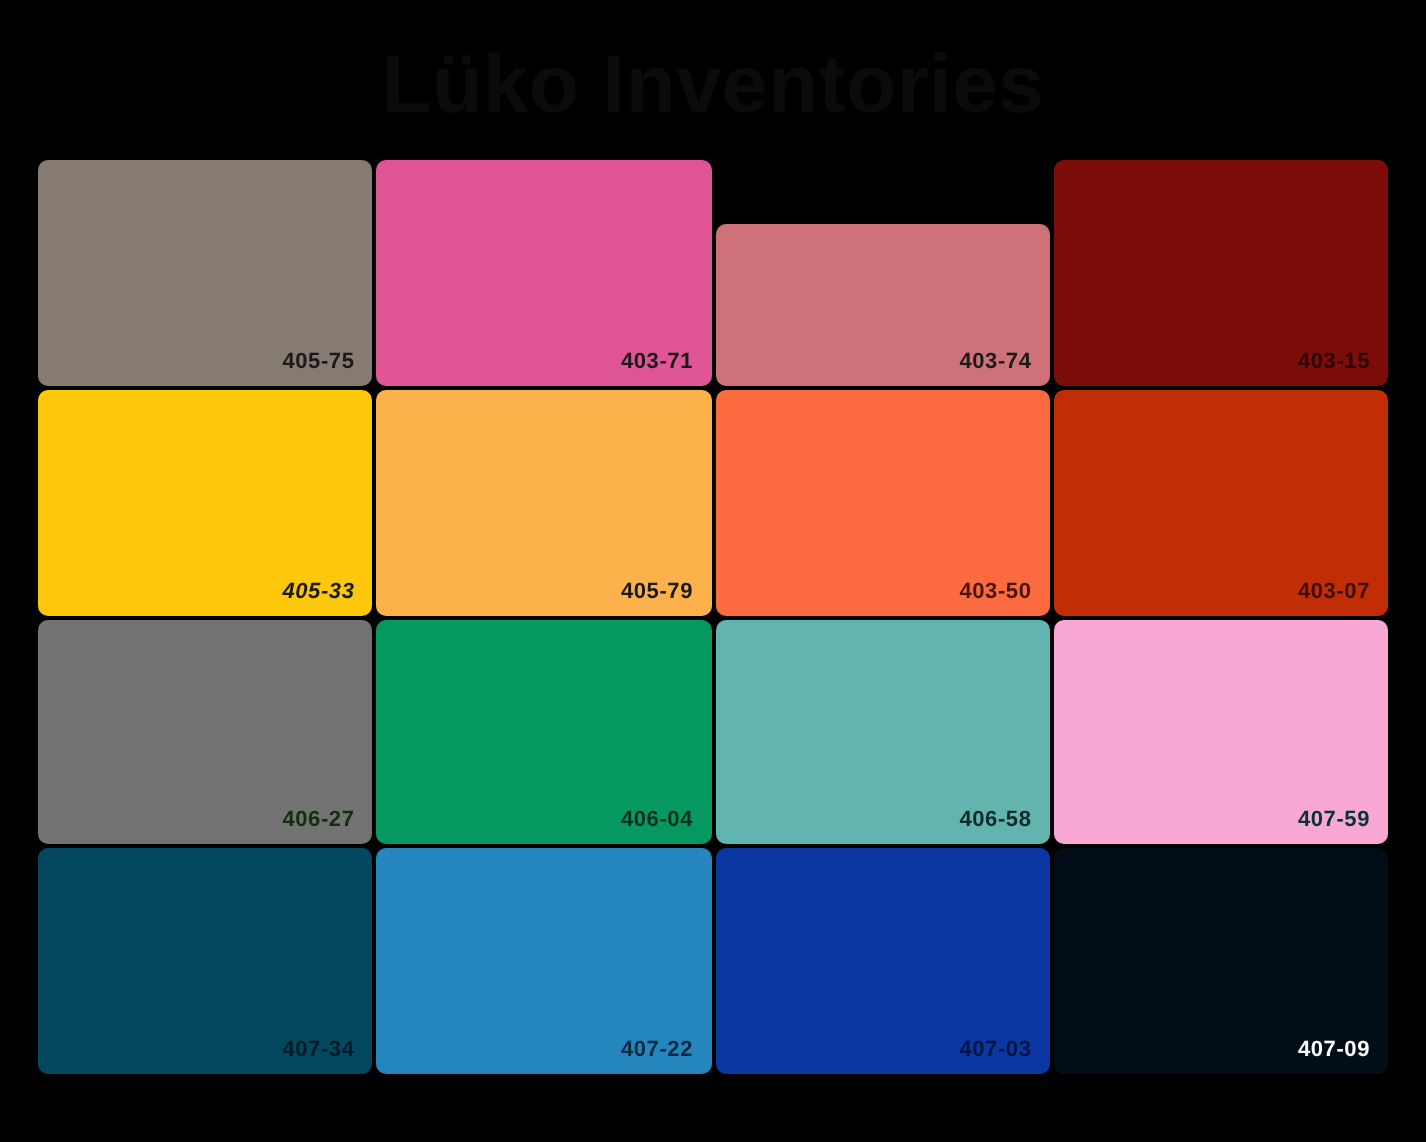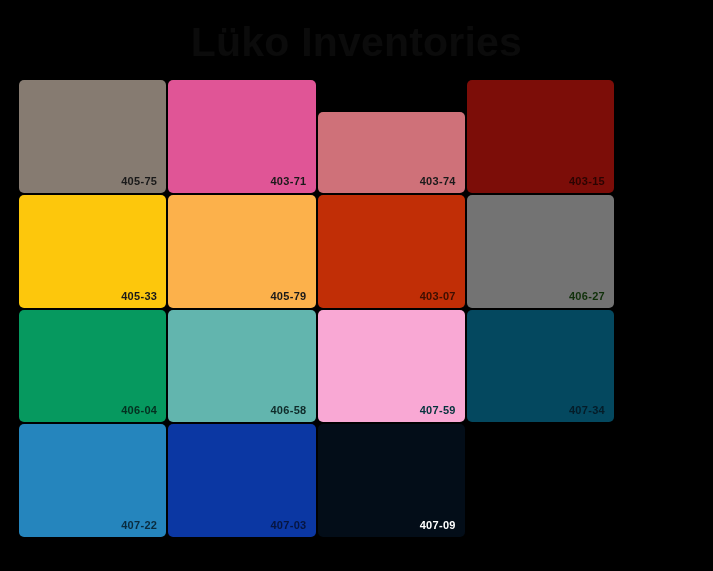--- a/index.html
+++ b/index.html
@@ -44,21 +44,21 @@
     color: #0b0b0b;
     white-space: nowrap;
     text-align: center;
   }
 
   
   #swatch-grid {
     position: absolute;
     left: 19px;
     top: 80px;
-    width: 595px;
+    width: 675px;
     height: 457px;
     display: grid;
     grid-template-columns: repeat(4, 1fr);
     grid-template-rows: repeat(4, 1fr);
     gap: 2px;
     background: #000000;
   }
 
   .swatch {
     position: relative;
@@ -93,25 +93,28 @@
       </div>
       <div class="swatch" style="background: rgb(224, 85, 150);">
         <span class="swatch-label" style="color: rgb(26, 26, 26);">403-71</span>
       </div>
       <div class="swatch" style="background: rgb(207, 113, 121); margin-top: 32px;">
         <span class="swatch-label" style="color: rgb(26, 26, 26);">403-74</span>
       </div>
       <div class="swatch" style="background: rgb(124, 13, 8); text-align: right;">
         <span class="swatch-label" style="color: rgb(43, 4, 2);">403-15</span>
       </div>
-      <div class="swatch" style="background: rgb(253, 199, 12);">
+      <div class="swatch" style="background: rgb(253, 199, 12); font-style: italic;">
         <span class="swatch-label" style="color: rgb(26, 26, 26);">405-33</span>
       </div>
       <div class="swatch" style="background: rgb(252, 177, 75);">
         <span class="swatch-label" style="color: rgb(26, 26, 26); margin-top: 21px;">405-79</span>
+      </div>
+      <div class="swatch" style="background: rgb(252, 107, 63);">
+        <span class="swatch-label" style="color: rgb(74, 21, 5);">403-50</span>
       </div>
       <div class="swatch" style="background: rgb(193, 46, 6);">
         <span class="swatch-label" style="color: rgb(61, 15, 2);">403-07</span>
       </div>
       <div class="swatch" style="background: #737373;">
         <span class="swatch-label" style="color: rgb(16, 48, 10);">406-27</span>
       </div>
       <div class="swatch" style="background: rgb(6, 153, 95);">
         <span class="swatch-label" style="color: rgb(4, 48, 32); margin-left: 40px;">406-04</span>
       </div>

